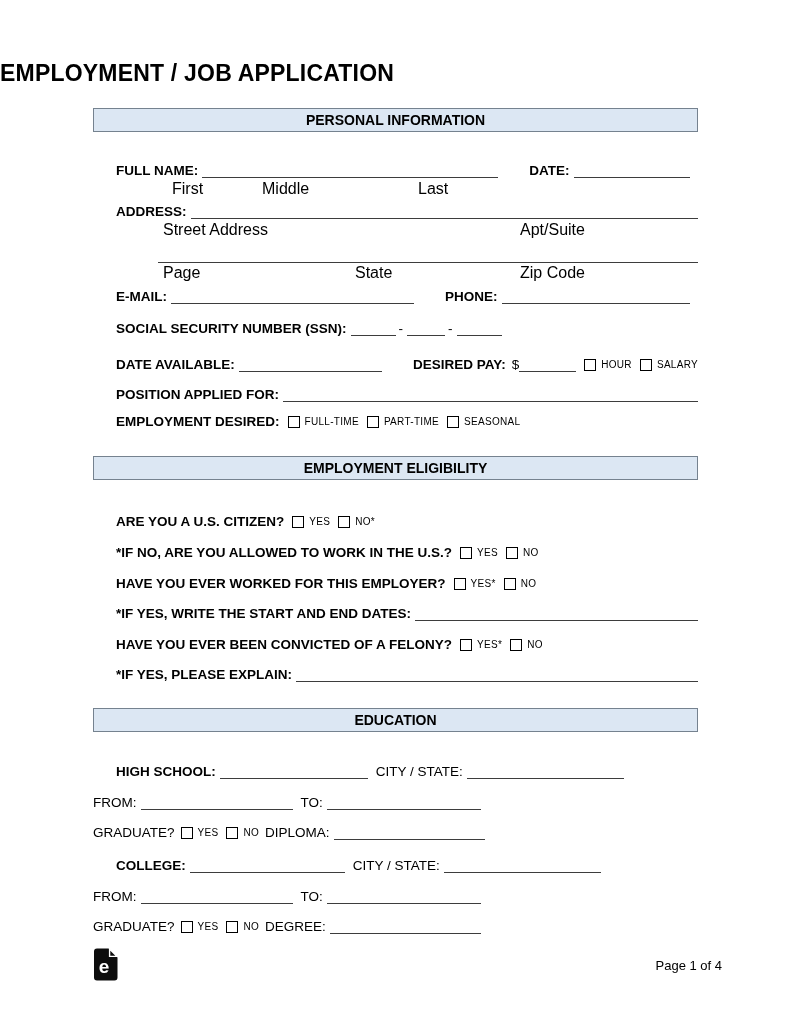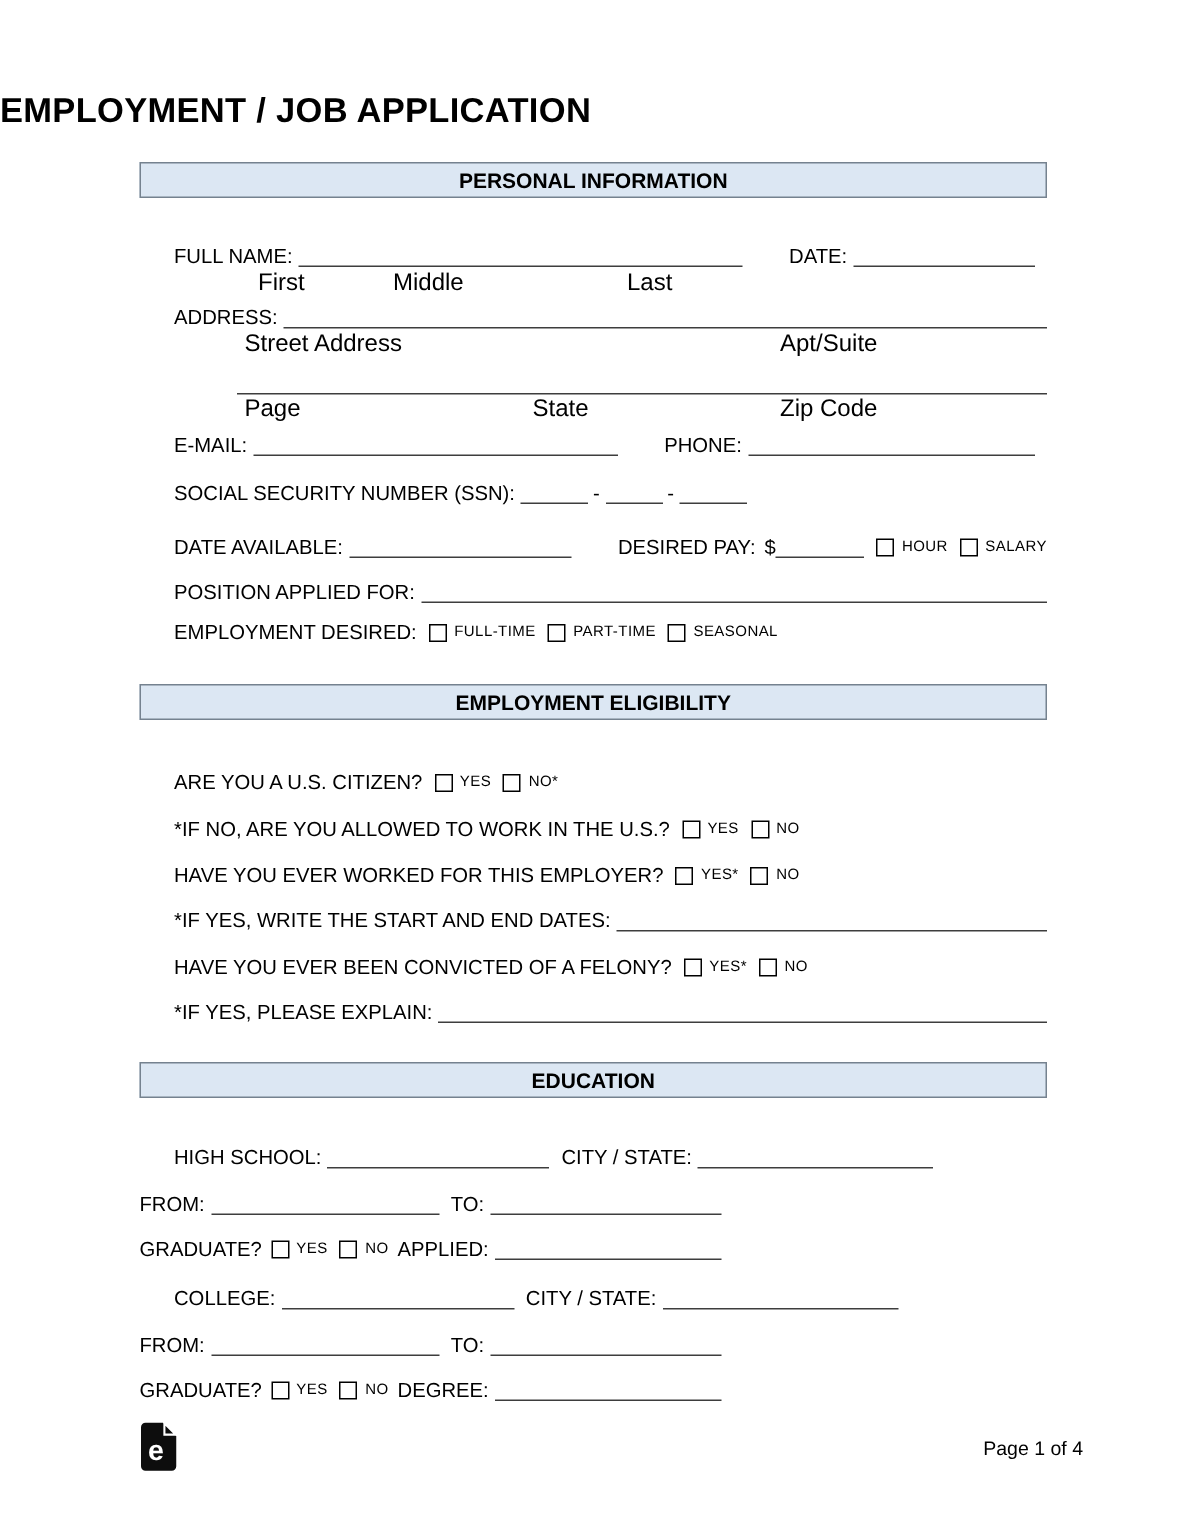--- a/index.html
+++ b/index.html
@@ -17,21 +17,21 @@
     background:#dce7f3; border:1.5px solid #75828f;
     text-align:center; font-size:14px; font-weight:bold; line-height:22px;
   }
   .row {
     position:absolute; left:93px; right:93px; height:17px;
     display:flex; align-items:flex-end; font-size:13.5px; line-height:15px;
     white-space:nowrap;
   }
   .subrow { position:absolute; left:93px; right:93px; height:12px; font-size:16px; }
   .subrow span { position:absolute; top:0; }
-  .b { font-weight:normal;padding-left:23px; }
+  .b { font-weight:bold;padding-left:23px; }
   .line { border-bottom:1.3px solid #3d3d3d; height:14px; margin-left:4px; display:inline-block; }
   .grow { flex:1 1 auto; }
   .ml6 { margin-left:6px; } .ml8 { margin-left:8px; } .ml10 { margin-left:8px; }
   .mr8 { margin-right:8px; }
   .opt { display:inline-flex; align-items:flex-end; }
   .cb {
     display:inline-block; width:10px; height:10px;
     border:1.5px solid #000; margin:0 5px 1px 0; background:#fff;
   }
   .cbl { font-size:10px; letter-spacing:0.3px; }
@@ -217,21 +217,21 @@
   <div class="row" style="top:823px">
     <span>GRADUATE?</span>
     <span class="opt ml6">
       <span class="cb"></span>
       <span class="cbl">YES</span>
     </span>
     <span class="opt ml8">
       <span class="cb"></span>
       <span class="cbl">NO</span>
     </span>
-    <span class="ml6">APPLIED:</span>
+    <span class="ml6">DIPLOMA:</span>
     <span class="line" style="width:151px"></span>
   </div>
 
   <div class="row" style="top:856px">
     <span class="b">COLLEGE:</span>
     <span class="line" style="width:155px"></span>
     <span class="ml8">CITY / STATE:</span>
     <span class="line" style="width:157px"></span>
   </div>
 

